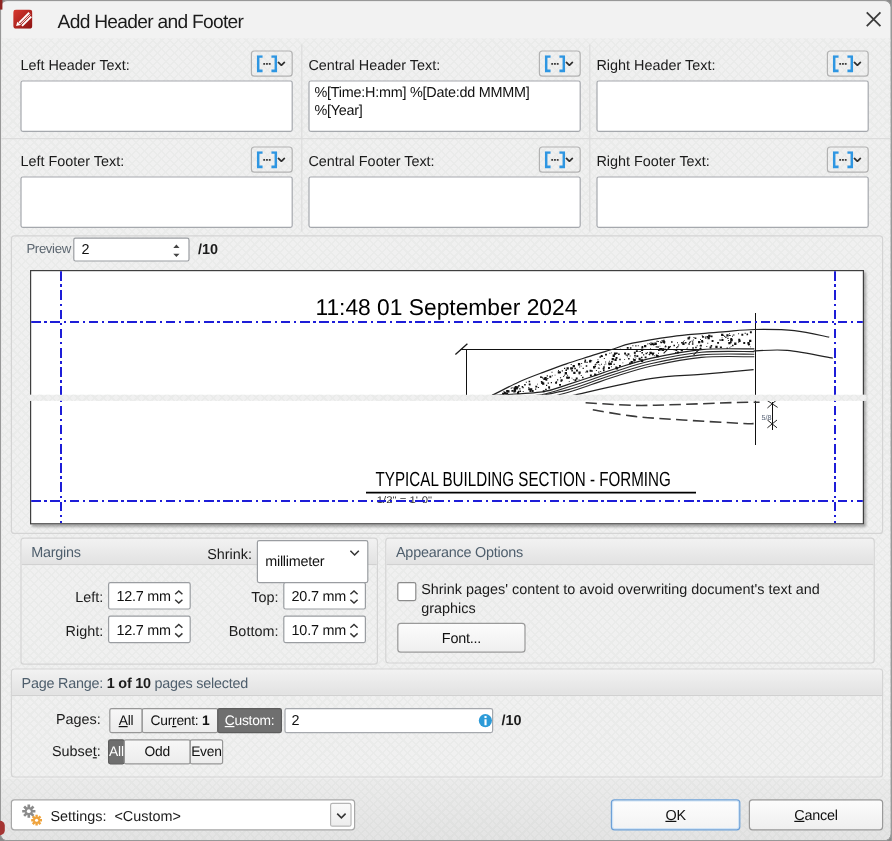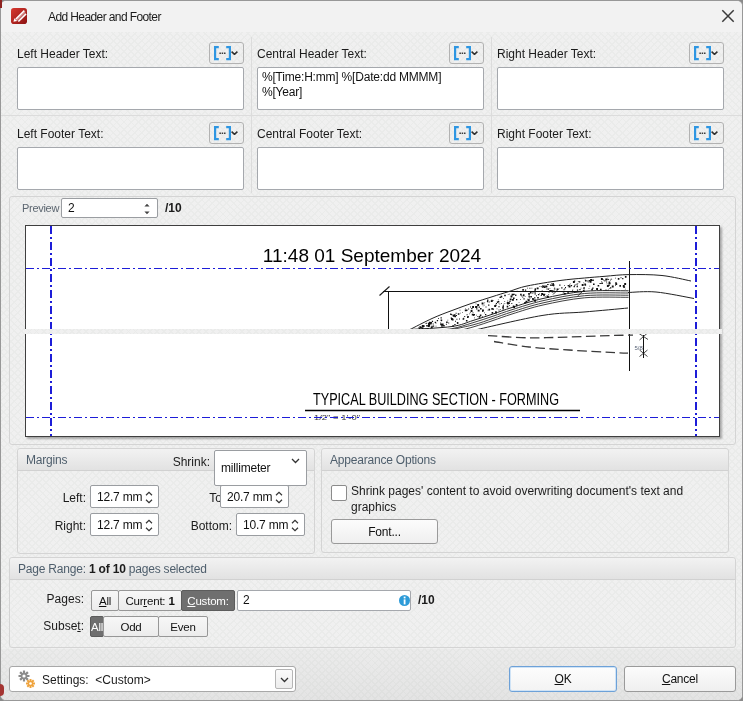--- a/index.html
+++ b/index.html
@@ -1,17 +1,17 @@
 <!DOCTYPE html>
 <html><head><meta charset="utf-8"><style>
 *{margin:0;padding:0;box-sizing:border-box}
 html,body{width:743px;height:701px;overflow:hidden;background:#8a8a8a;font-family:"Liberation Sans",sans-serif}
 .dlg{position:absolute;left:0;top:0;width:743px;height:701px;border:1px solid #989898;border-radius:6px;overflow:hidden;background:#efefef}
 .tb{position:absolute;left:0;top:0;width:100%;height:31px;background:#f2f2f2}
-.tb .ttl{position:absolute;left:47px;top:9px;font-size:12px;letter-spacing:-0.6px;color:#1b1b1b}
+.tb .ttl{position:absolute;left:47px;top:9px;font-size:16px;letter-spacing:-0.6px;color:#1b1b1b}
 .body{position:absolute;left:0;top:31px;width:741px;height:668px;background-color:#f0f0f0;
  background-image:repeating-linear-gradient(45deg,#eaebea 0 1.3px,rgba(0,0,0,0) 1.3px 5px),repeating-linear-gradient(135deg,#eaebea 0 1.3px,rgba(0,0,0,0) 1.3px 5px)}
 .abs{position:absolute}
 .lbl{position:absolute;font-size:12px;color:#1b1b1b;white-space:nowrap}
 .field{position:absolute;background:#fff;border:1px solid #a5a8ad;border-radius:2px;font-size:12px;letter-spacing:-0.2px;color:#111;padding:2px 4px;line-height:15px}
 .vdiv{position:absolute;width:1px;background:#dcdcdc}
 .hdiv{position:absolute;height:1px;background:#dcdcdc}
 .mbtn{position:absolute;width:35px;height:22px;border:1px solid #b2b2b2;border-radius:3px;display:flex;align-items:center;justify-content:space-between;padding:0 5px 0 4px}
 .gbox{position:absolute;border:1px solid #d4d4d4;border-radius:3px}
 .gband{position:absolute;left:0;top:0;right:0;height:22px;background:linear-gradient(#f2f2f2,#e2e2e2);border-bottom:1px solid #d1d1d1;border-radius:3px 3px 0 0;color:#4e5e6c;font-size:12px;letter-spacing:-0.2px;line-height:22px;padding-left:8px}
@@ -191,21 +191,21 @@
         </svg>
   </div>
   <div class="lbl" style="left:85px;top:459px;transform:translateX(-100%)">Left:</div>
   <div class="spin" style="left:89px;top:453px;width:69px;height:23px">
         <span class="v">12.7 mm</span>
    <svg class="abs" style="right:5px;top:5px" width="8" height="13" viewBox="0 0 8 13">
           <path d="M1 4.2 L4 1.4 L7 4.2 M1 8.8 L4 11.6 L7 8.8" fill="none" stroke="#333" stroke-width="1.2"></path>
         </svg>
   </div>
   <div class="lbl" style="left:231px;top:459px;transform:translateX(-100%)">Top:</div>
-  <div class="spin" style="left:219px;top:453px;width:69px;height:23px">
+  <div class="spin" style="left:235px;top:453px;width:69px;height:23px">
         <span class="v">20.7 mm</span>
    <svg class="abs" style="right:5px;top:5px" width="8" height="13" viewBox="0 0 8 13">
           <path d="M1 4.2 L4 1.4 L7 4.2 M1 8.8 L4 11.6 L7 8.8" fill="none" stroke="#333" stroke-width="1.2"></path>
         </svg>
   </div>
   <div class="lbl" style="left:85px;top:487px;transform:translateX(-100%)">Right:</div>
   <div class="spin" style="left:89px;top:481px;width:69px;height:23px">
         <span class="v">12.7 mm</span>
    <svg class="abs" style="right:5px;top:5px" width="8" height="13" viewBox="0 0 8 13">
           <path d="M1 4.2 L4 1.4 L7 4.2 M1 8.8 L4 11.6 L7 8.8" fill="none" stroke="#333" stroke-width="1.2"></path>
@@ -238,21 +238,21 @@
   <svg class="abs" style="left:397px;top:562px" width="13" height="13" viewBox="0 0 13 13">
         <circle cx="6.5" cy="6.5" r="5.5" fill="#2d9bd8"></circle>
         <rect x="5.7" y="2.6" width="1.8" height="1.8" fill="#fff"></rect>
         <rect x="5.7" y="5.4" width="1.8" height="5" fill="#fff"></rect>
       </svg>
   <div class="lbl" style="left:417px;top:561px;font-weight:bold">/10</div>
   <div class="lbl" style="left:83px;top:587px;transform:translateX(-100%)">Subse<u>t</u>:</div>
   <div class="seg" style="left:89px;top:584px">
    <div class="b sel" style="width:14px">All</div>
    <div class="b" style="width:56px">Odd</div>
-   <div class="b" style="width:50px">Even</div>
+   <div class="b" style="width:28px">Even</div>
   </div>
   <div class="abs" style="left:0;top:617px;width:741px;height:51px;background:linear-gradient(rgba(120,120,120,0.04),rgba(120,120,120,0.10))"></div>
   <div class="abs" style="left:8px;top:634px;width:287px;height:26px;background:#fff;border:1px solid #a8a8a8;border-radius:3px">
    <svg class="abs" style="left:6px;top:2px" width="22" height="22" viewBox="0 0 22 22">
     <g fill="#8b8b8b">
             <circle cx="8" cy="7" r="3.2"></circle>
             <g stroke="#8b8b8b" stroke-width="2.2">
               <path d="M8 1.5 V12.5 M2.5 7 H13.5 M4.1 3.1 L11.9 10.9 M11.9 3.1 L4.1 10.9"></path>
             </g>
             <circle cx="8" cy="7" r="1.6" fill="#fff"></circle>

